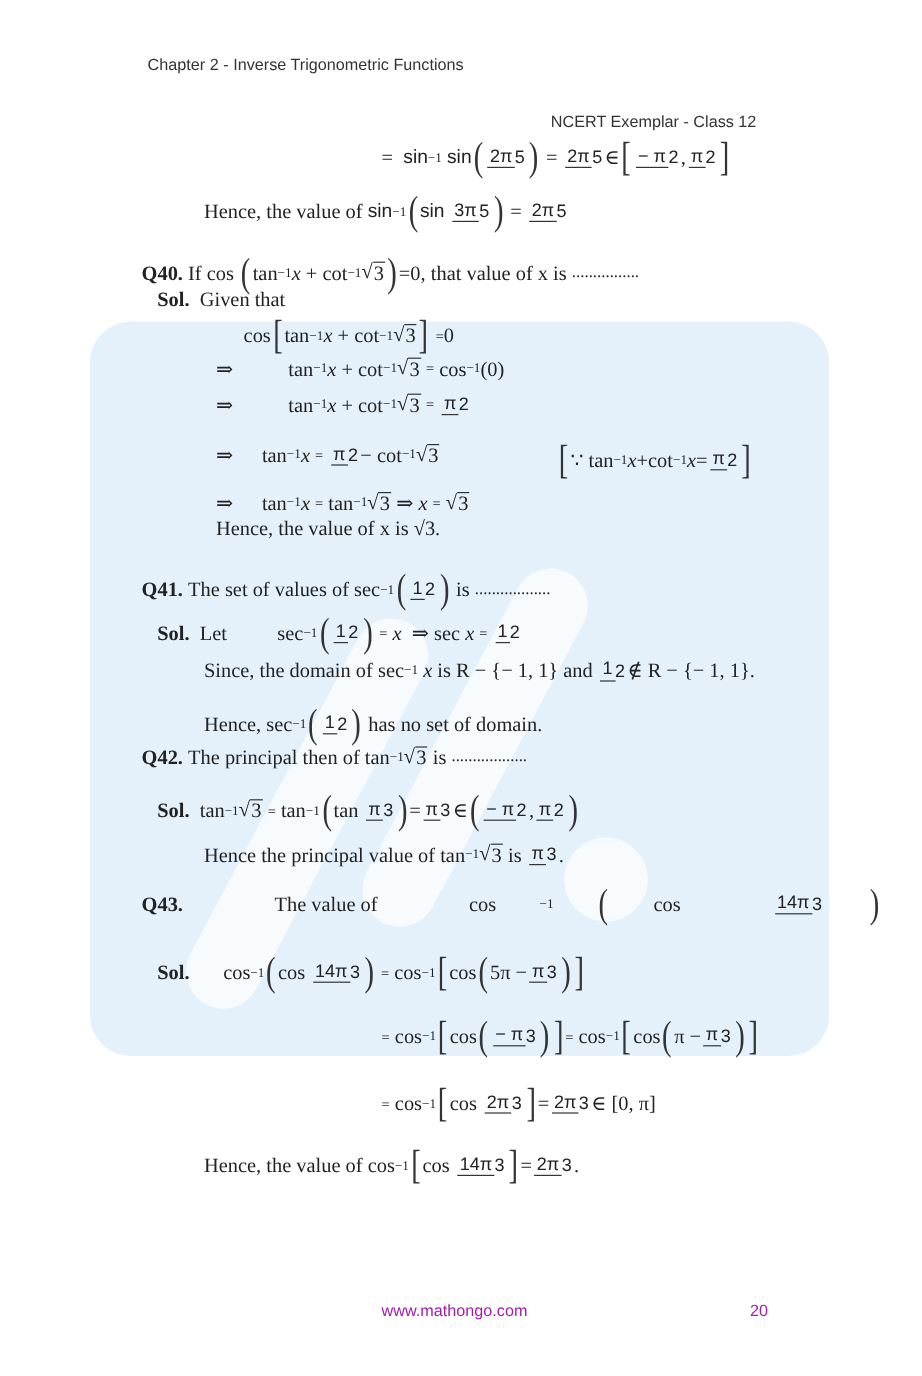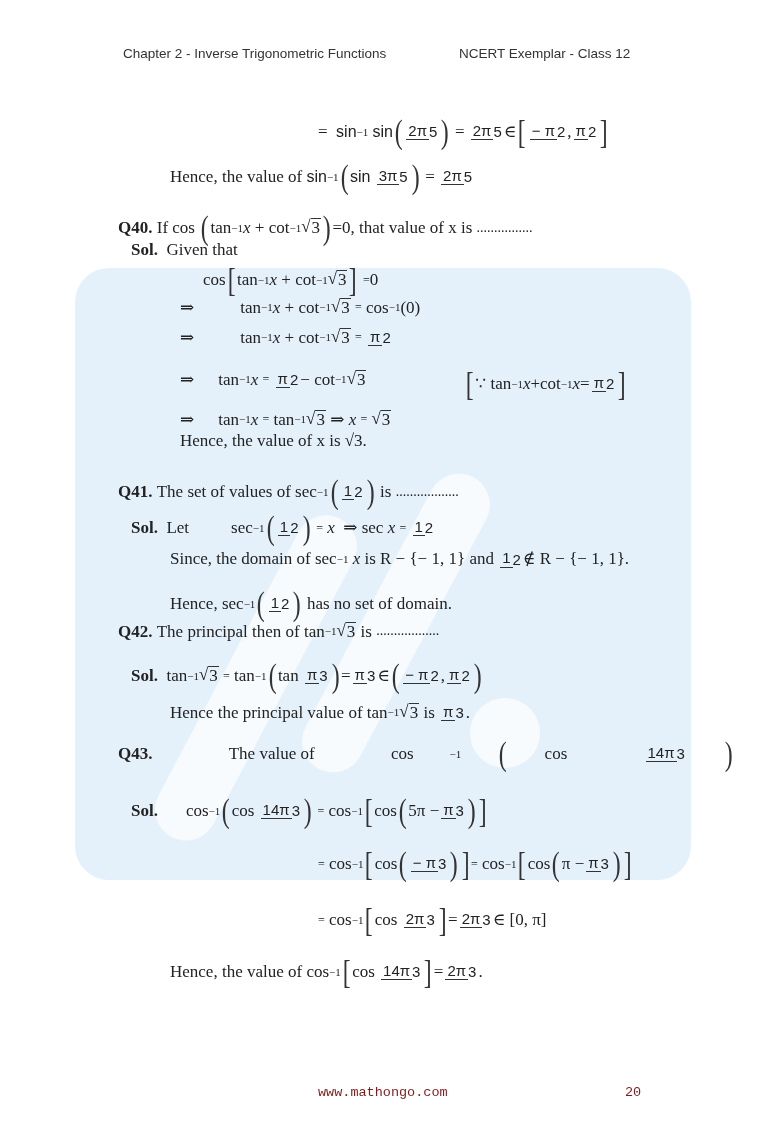--- a/index.html
+++ b/index.html
@@ -1,21 +1,21 @@
 <!DOCTYPE html>
 <html><head>
 <meta charset="utf-8">
 <style>
   html, body { margin:0; padding:0; background:#ffffff; }
   body { width:768px; height:1147px; position:relative; overflow:hidden;
          font-family:"Liberation Serif", "DejaVu Serif", serif; color:#222; }
   .hdr { position:absolute; top:46px; font-family:"Liberation Sans", "DejaVu Sans", sans-serif;
          font-size:13.5px; color:#333; }
-  .ftr { position:absolute; top:1085px; font-family:Liberation Mono, monospace;
-         font-size:13.5px; color:#7f1d1d; }
+  .ftr { position:absolute; top:1085px; font-family:Liberation Sans, sans-serif;
+         font-size:13.5px; color:#a21caf; }
   .panel { position:absolute; left:75px; top:268px; width:616px; height:612px;
            background:#e4f1fb; border-radius:34px; }
   .wm { position:absolute; background:#f7fbfe; border-radius:40px; }
   .line { position:absolute; font-size:17px; white-space:nowrap; line-height:1; display:flex; align-items:center; }
   .qlabel { font-weight:bold; display:inline-block; }
   .frac { display:inline-flex; flex-direction:row; align-items:center; vertical-align:middle;
           font-size:15px; margin:0 2px; font-family:"Liberation Sans", "DejaVu Sans", sans-serif; }
   .frac .num { border-bottom:1px solid #333; padding:0 2px 1px; line-height:1.05; }
   .frac .den { padding-top:1px; line-height:1.05; }
   sup { font-size:11px; vertical-align:8px; line-height:0; }
@@ -25,21 +25,21 @@
   .sqrt .r { border-top:1px solid #333; padding:0 1px; line-height:1.05; }
   .sm { font-size:12px; }
   .dots { letter-spacing:0; font-size:14px; }
   .it { font-style:italic; }
   .sp { display:inline-block; }
 </style>
 </head>
 <body>
 
 <div class="hdr" style="left:123px;">Chapter 2 - Inverse Trigonometric Functions</div>
-<div class="hdr" style="left:459px;">NCERT Exemplar - Class 12</div>
+<div class="hdr" style="left:459px;margin-top:48px;">NCERT Exemplar - Class 12</div>
 
 <div class="panel">
   <div class="wm" style="left:150px; top:230px; width:62px; height:360px; transform:rotate(28deg);"></div>
   <div class="wm" style="left:290px; top:190px; width:62px; height:330px; transform:rotate(28deg);"></div>
   <div class="wm" style="left:395px; top:430px; width:70px; height:70px; border-radius:50%;"></div>
 </div>
 
 <div class="line" style="left:318px; top:118px;">
   <span>=</span>&nbsp;&nbsp;
   <span class="fn">sin</span><sup>−1</sup>&nbsp;

